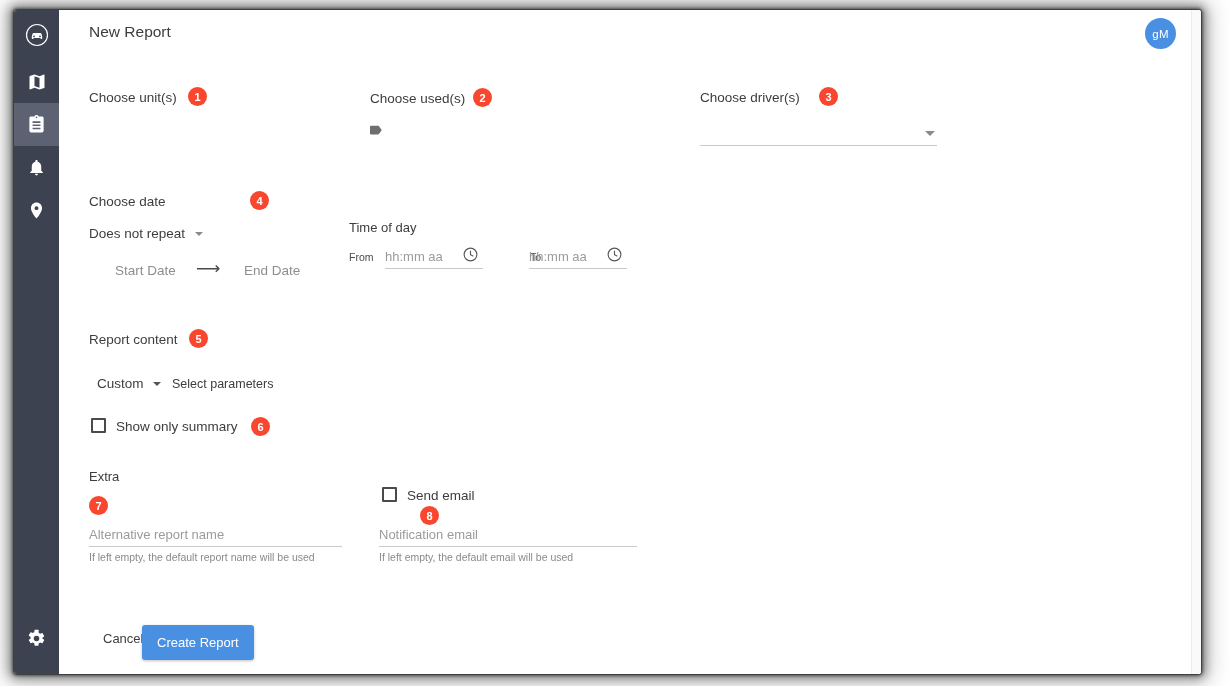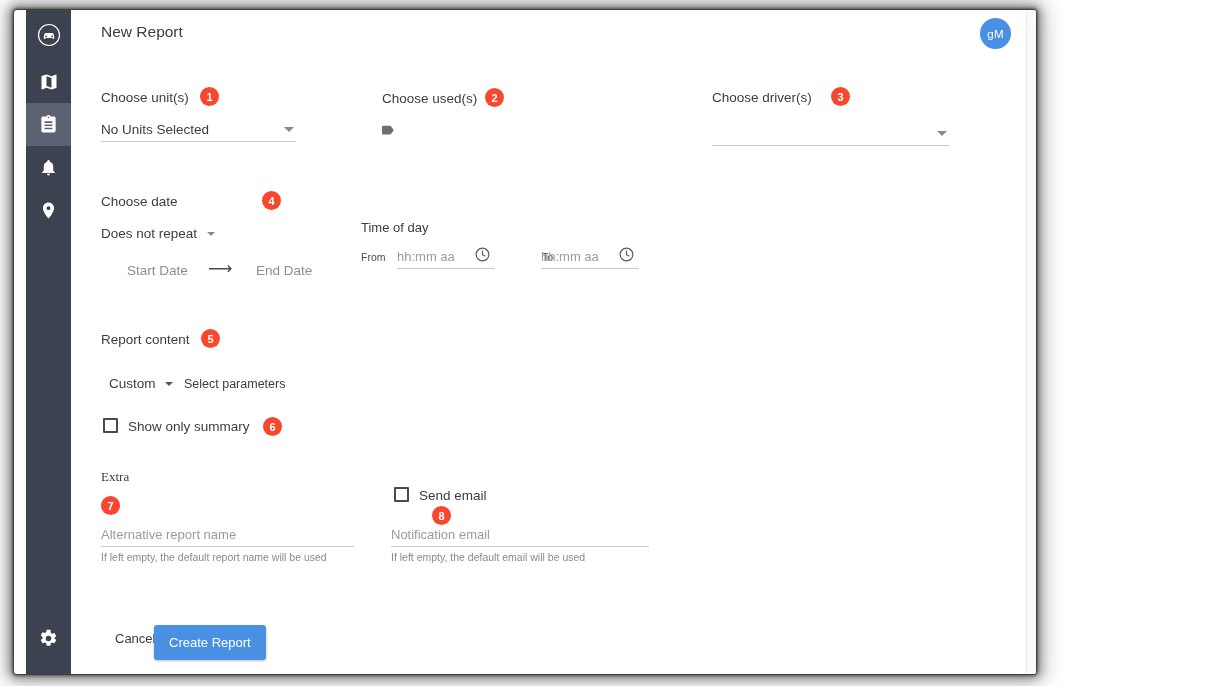--- a/index.html
+++ b/index.html
@@ -13,30 +13,29 @@
 
   
   #frame-shadow {
     position: absolute;
     left: 0; top: 0; width: 1230px; height: 686px;
     background: #ffffff;
   }
   #app-shell {
     position: absolute;
     left: 14px; top: 10px;
-    width: 1022px; height: 664px;
+    width: 1187px; height: 664px;
     background: #ffffff;
     border-radius: 3px;
     box-shadow: 0 0 0 1px rgba(0,0,0,0.30),
                 0 0 3px 2px rgba(0,0,0,0.45),
                 0 0 10px 5px rgba(0,0,0,0.35),
                 0 0 22px 9px rgba(0,0,0,0.22);
     overflow: hidden;
     display: flex;
-    padding-left: 12px;
   }
 
   
   #sidebar {
     width: 45px;
     background: #3c4250;
     flex: 0 0 45px;
     position: relative;
     display: flex;
     flex-direction: column;
@@ -279,24 +278,20 @@
     <main id="content">
 
       <div id="scrollbar-track"></div>
 
       <div id="page-title">New Report</div>
 
       <div id="avatar">gM</div>
 
       <div class="sec-label" style="left:30px; top:80px;">Choose unit(s)</div>
       <div class="badge" style="left:129px; top:77px;">1</div>
-      <div class="uline" style="left:30px; top:106px; width:195px;">
-        <span class="val">No Units Selected</span>
-        <span class="caret"></span>
-      </div>
 
       <div class="sec-label" style="left:311px; top:81px;">Choose used(s)</div>
       <div class="badge" style="left:414px; top:78px;">2</div>
       <div style="position:absolute; left:308px; top:112px;" class="icon-btn">
         <span>
           <svg width="18" height="18" viewBox="0 0 24 24" fill="#6f6f6f">
             <path d="M4 6.5C4 5.67 4.67 5 5.5 5h9.2c.5 0 .96.23 1.25.63l3.2 4.37a1.5 1.5 0 0 1 0 1.78l-3.2 4.37c-.29.4-.75.63-1.25.63H5.5C4.67 16.78 4 16.1 4 15.28V6.5z"></path>
           </svg>
         </span>
       </div>
@@ -358,21 +353,21 @@
         <span style="display:inline-block; width:0; height:0; margin-left:6px; vertical-align:middle;
                      border-left:4px solid transparent; border-right:4px solid transparent;
                      border-top:4px solid #555;"></span>
       </div>
       <div class="plain-text" style="left:113px; top:367px; font-size:12.5px;">Select parameters</div>
 
       <div class="checkbox" style="left:32px; top:408px;"></div>
       <div class="plain-text" style="left:57px; top:409px;">Show only summary</div>
       <div class="badge" style="left:192px; top:407px;">6</div>
 
-      <div class="sub-label" style="left:30px; top:459px;font-family:Liberation Serif, serif;">Extra</div>
+      <div class="sub-label" style="left:30px; top:459px;">Extra</div>
       <div class="badge" style="left:30px; top:486px;">7</div>
 
       <div class="uline" style="left:30px; top:511px; width:253px;">
         <span class="ph">Alternative report name</span>
       </div>
       <div class="helper" style="left:30px; top:541px;">If left empty, the default report name will be used</div>
 
       <div class="checkbox" style="left:323px; top:477px;"></div>
       <div class="plain-text" style="left:348px; top:478px;">Send email</div>
       <div class="badge" style="left:361px; top:496px;">8</div>

